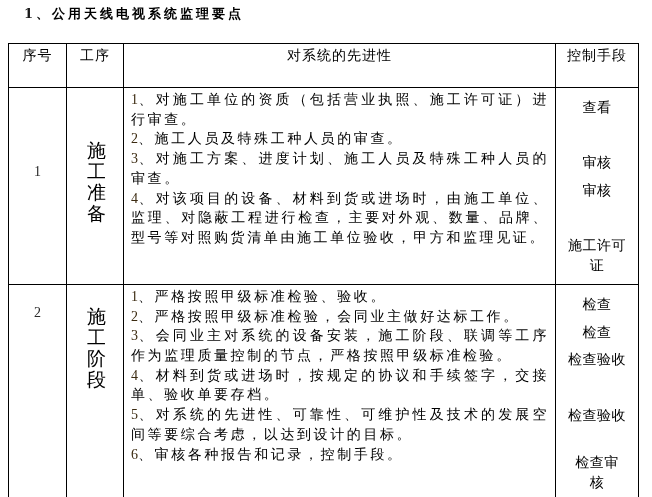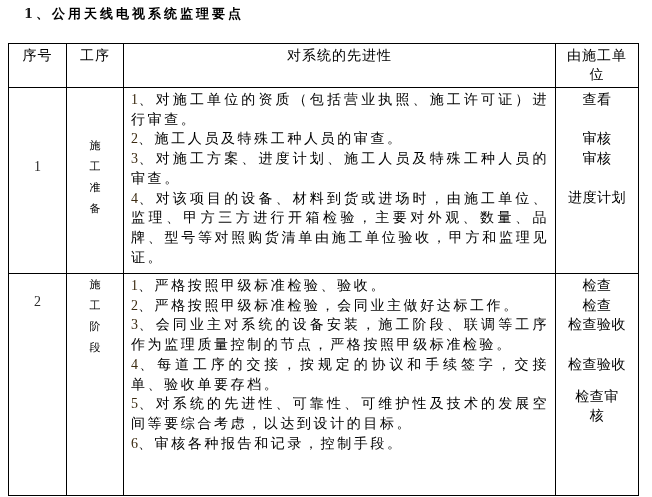--- a/index.html
+++ b/index.html
@@ -67,28 +67,28 @@
       font-size: 14px;
     }
     .row1 .no-cell { vertical-align: middle; }
     .row1 .no-cell span { position: relative; top: -14px; color: #2a2a2a; }
     .row2 .no-cell span { display: block; padding-top: 20px; color: #2a2a2a; }
 
     .proc-cell { text-align: center; }
     .vert {
       display: inline-block;
       width: 16px;
-      font-size: 11px;
+      font-size: 19px;
       line-height: 21px;
       word-break: break-all;
       letter-spacing: 0;
     }
     .row1 .proc-cell { vertical-align: middle; }
     .row1 .proc-cell .vert { position: relative; top: -4px; }
-    .row2 .proc-cell .vert { }
+    .row2 .proc-cell .vert { margin-top: 21px; }
 
     .points-cell {
       padding: 2px 6px 0 7px !important;
       font-size: 14px;
       line-height: 19.7px;
       letter-spacing: 2.6px;
       text-align: justify;
     }
     .points-cell p {
       margin: 0;
@@ -101,21 +101,21 @@
     .method-cell {
       text-align: center;
       font-size: 14.5px;
       line-height: 19.7px;
       letter-spacing: 0.5px;
       padding-top: 2px !important;
     }
     .method-cell .m {
       display: block;
       width: 60px;
-      margin: 0 auto;
+      margin: 8px auto;
       word-break: break-all;
     }
     .gap1 { display: block; height: 19.7px; }
   </style>
 </head>
 <body>
 
 <div class="page">
   <div class="doc-title"><span class="num">1</span><span>、公用天线电视系统监理要点</span></div>
 
@@ -131,53 +131,53 @@
       <th>
             <div class="hcell">序号</div>
           </th>
       <th>
             <div class="hcell">工序</div>
           </th>
       <th>
             <div class="hcell">对系统的先进性</div>
           </th>
       <th>
-            <div class="hcell" style="width:60px;margin:0 auto;word-break:break-all;">由施工单位</div>
+            <div class="hcell" style="width:60px;margin:0 auto;word-break:break-all;">控制手段</div>
           </th>
     </tr>
 
     <tr class="row1">
       <td class="no-cell"><span>1</span></td>
       <td class="proc-cell"><span class="vert">施工准备</span></td>
       <td class="points-cell">
         <p><span class="n">1</span><span>、对施工单位的资质（包括营业执照、施工许可证）进行审查。</span></p>
         <p><span class="n">2</span><span>、施工人员及特殊工种人员的审查。</span></p>
         <p><span class="n">3</span><span>、对施工方案、进度计划、施工人员及特殊工种人员的审查。</span></p>
-        <p><span class="n">4</span><span>、对该项目的设备、材料到货或进场时，由施工单位、监理、甲方三方进行开箱检验，主要对外观、数量、品牌、型号等对照购货清单由施工单位验收，甲方和监理见证。</span></p>
+        <p><span class="n">4</span><span>、对该项目的设备、材料到货或进场时，由施工单位、监理、对隐蔽工程进行检查，主要对外观、数量、品牌、型号等对照购货清单由施工单位验收，甲方和监理见证。</span></p>
       </td>
       <td class="method-cell">
         <span class="m">查看</span>
         <span class="gap1"></span>
         <span class="m">审核</span>
         <span class="m">审核</span>
         <span class="gap1"></span>
-        <span class="m">进度计划</span>
+        <span class="m">施工许可证</span>
       </td>
     </tr>
 
     <tr class="row2">
       <td class="no-cell">
             <span>2</span>
           </td>
       <td class="proc-cell"><span class="vert">施工阶段</span></td>
       <td class="points-cell">
         <p><span class="n">1</span><span>、严格按照甲级标准检验、验收。</span></p>
         <p><span class="n">2</span><span>、严格按照甲级标准检验，会同业主做好达标工作。</span></p>
         <p><span class="n">3</span><span>、会同业主对系统的设备安装，施工阶段、联调等工序作为监理质量控制的节点，严格按照甲级标准检验。</span></p>
-        <p><span class="n">4</span><span>、每道工序的交接，按规定的协议和手续签字，交接单、验收单要存档。</span></p>
+        <p><span class="n">4</span><span>、材料到货或进场时，按规定的协议和手续签字，交接单、验收单要存档。</span></p>
         <p><span class="n">5</span><span>、对系统的先进性、可靠性、可维护性及技术的发展空间等要综合考虑，以达到设计的目标。</span></p>
         <p><span class="n">6</span><span>、审核各种报告和记录，控制手段。</span></p>
       </td>
       <td class="method-cell">
         <span class="m">检查</span>
         <span class="m">检查</span>
         <span class="m">检查验收</span>
         <span class="gap1"></span>
         <span class="m">检查验收</span>
         <span class="gap1" style="height:12px"></span>

